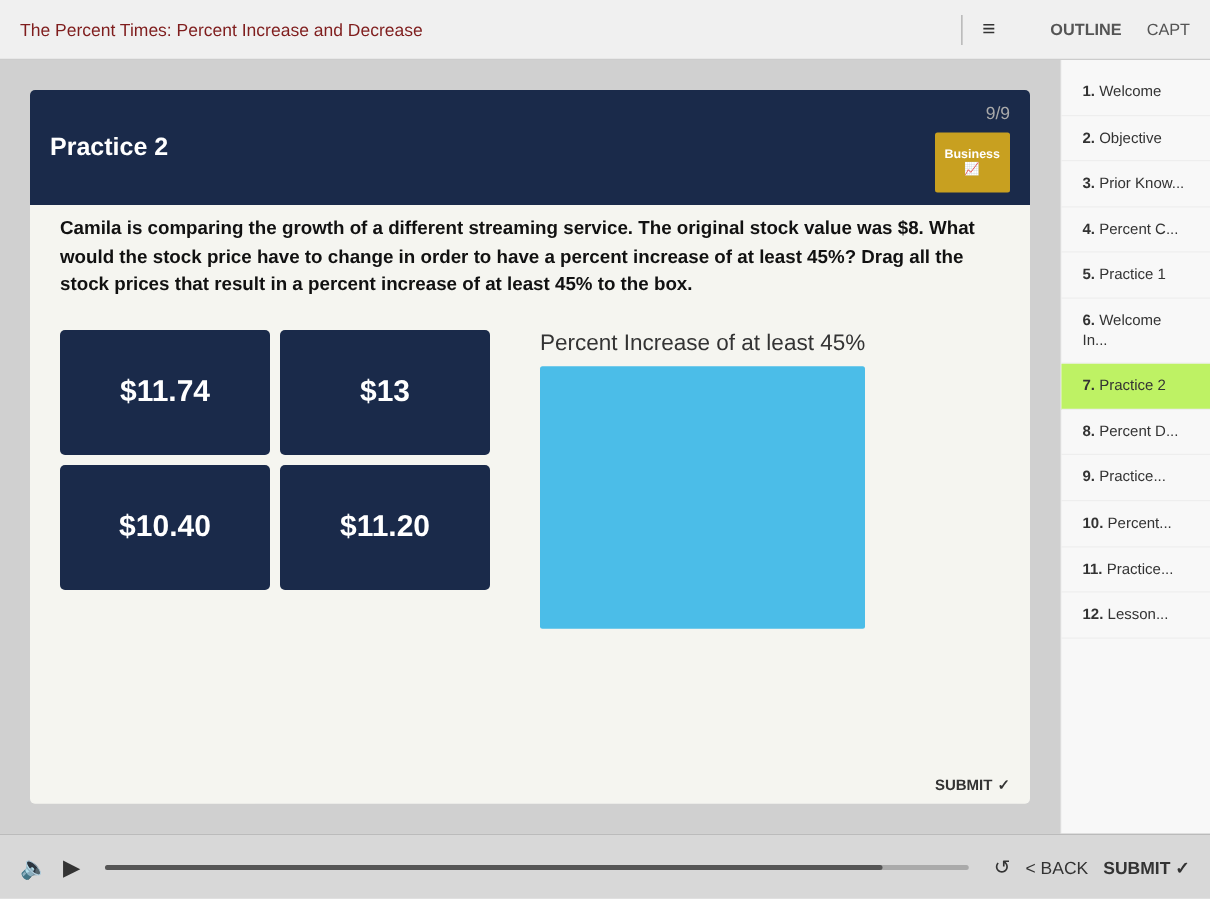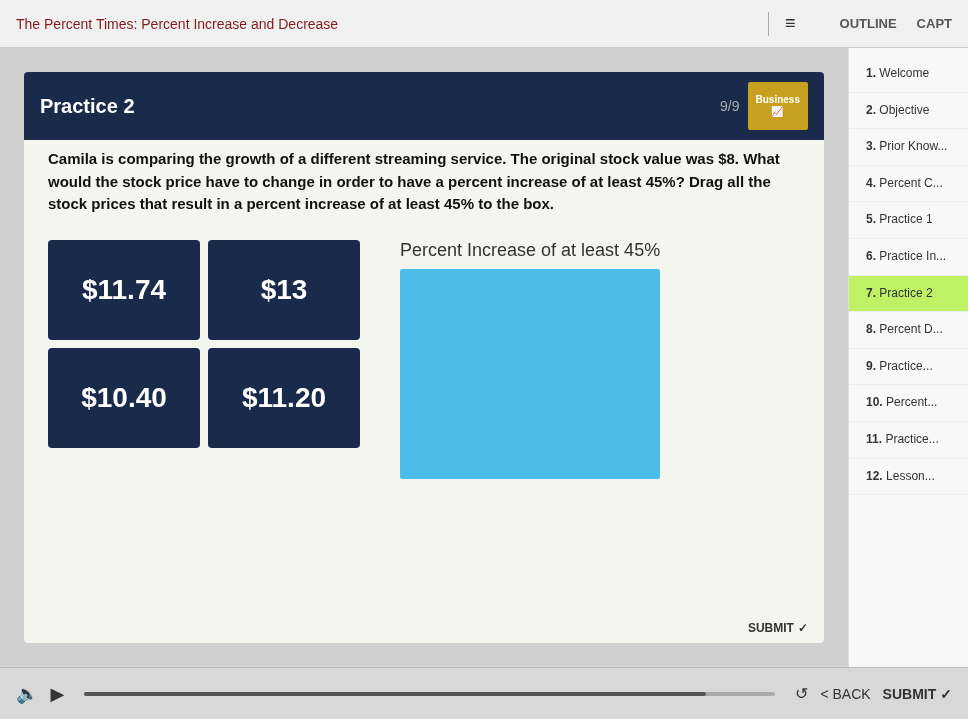--- a/index.html
+++ b/index.html
@@ -47,21 +47,21 @@
     }
     .top-bar-outline {
       font-size: 13px;
       color: #555;
       font-weight: 600;
       cursor: pointer;
     }
     .top-bar-captions {
       font-size: 13px;
       color: #555;
-      font-weight: 700;
+      font-weight: 400;
       cursor: pointer;
     }
 
     
     .main-layout {
       display: flex;
       flex: 1;
       overflow: hidden;
     }
 
@@ -92,22 +92,23 @@
       align-items: center;
       justify-content: space-between;
     }
     .practice-title {
       color: white;
       font-size: 20px;
       font-weight: bold;
     }
     .practice-header-right {
       display: flex;
-      align-items: center;
+      align-items: flex-end;
       gap: 8px;
+      flex-direction: column;
     }
     .practice-score {
       background: #1a2a4a;
       color: #aaa;
       font-size: 14px;
     }
     .practice-logo {
       background: #c8a020;
       color: white;
       font-size: 10px;
@@ -145,23 +146,23 @@
     .drag-cards {
       display: grid;
       grid-template-columns: 1fr 1fr;
       gap: 8px;
       margin-right: 40px;
     }
 
     .drag-card {
       background: #1a2a4a;
       color: white;
-      font-size: 28px;
+      font-size: 24px;
       font-weight: bold;
-      width: 152px;
+      width: 168px;
       height: 100px;
       display: flex;
       align-items: center;
       justify-content: center;
       border-radius: 4px;
       cursor: grab;
     }
 
     .drop-zone-container {
       display: flex;
@@ -355,21 +356,21 @@
     <div class="sidebar-item">
       <strong>3.</strong> <span>Prior Know...</span>
     </div>
     <div class="sidebar-item">
       <strong>4.</strong> <span>Percent C...</span>
     </div>
     <div class="sidebar-item">
       <strong>5.</strong> <span>Practice 1</span>
     </div>
     <div class="sidebar-item">
-      <strong>6.</strong> <span>Practice In...</span>
+      <strong>6.</strong> <span>Welcome In...</span>
     </div>
     <div class="sidebar-item active">
       <strong>7.</strong> <span>Practice 2</span>
     </div>
     <div class="sidebar-item">
       <strong>8.</strong> <span>Percent D...</span>
     </div>
     <div class="sidebar-item">
       <strong>9.</strong> <span>Practice...</span>
     </div>

